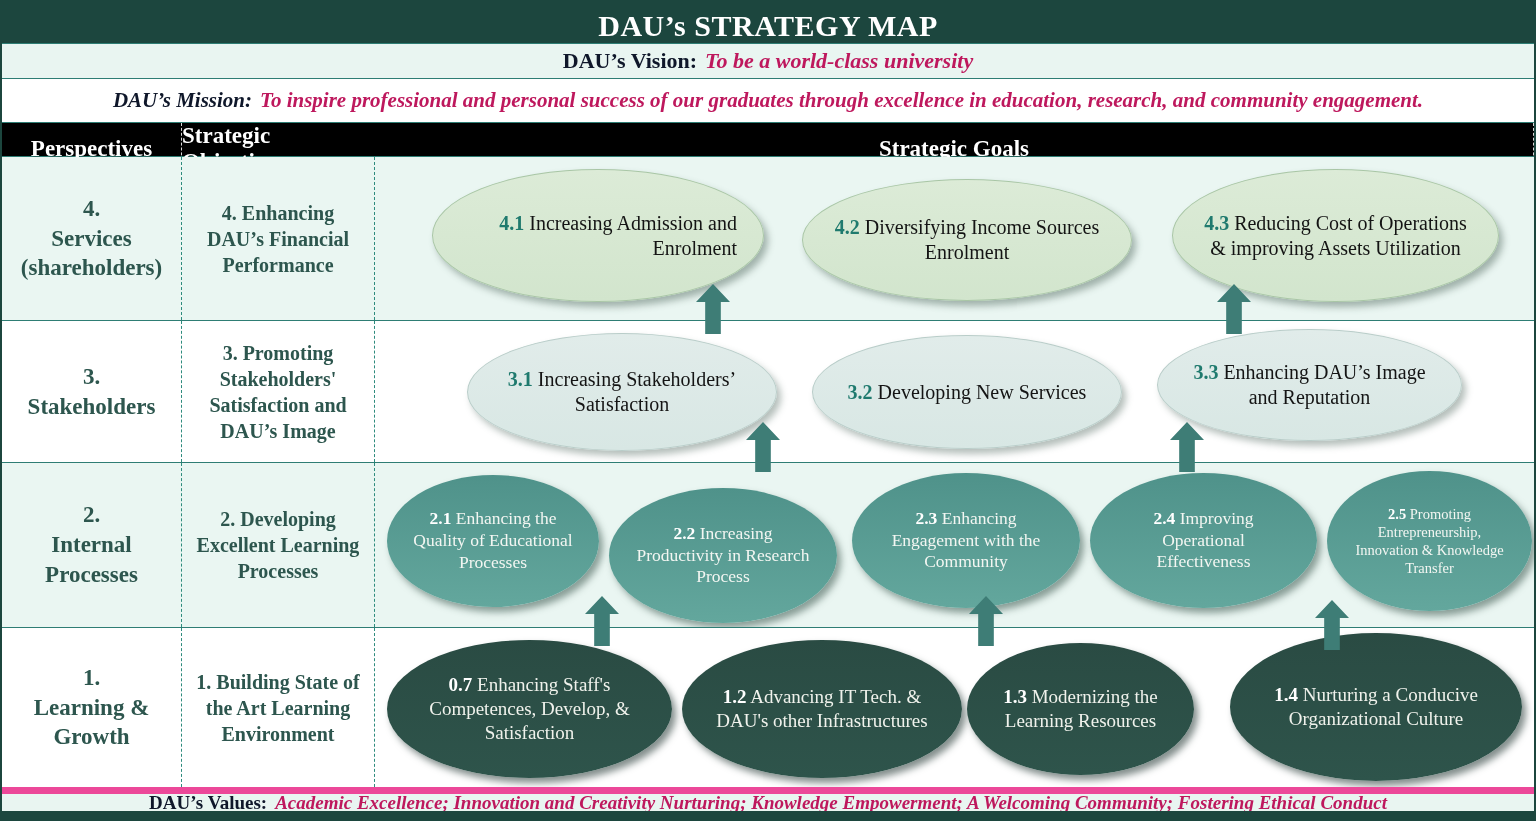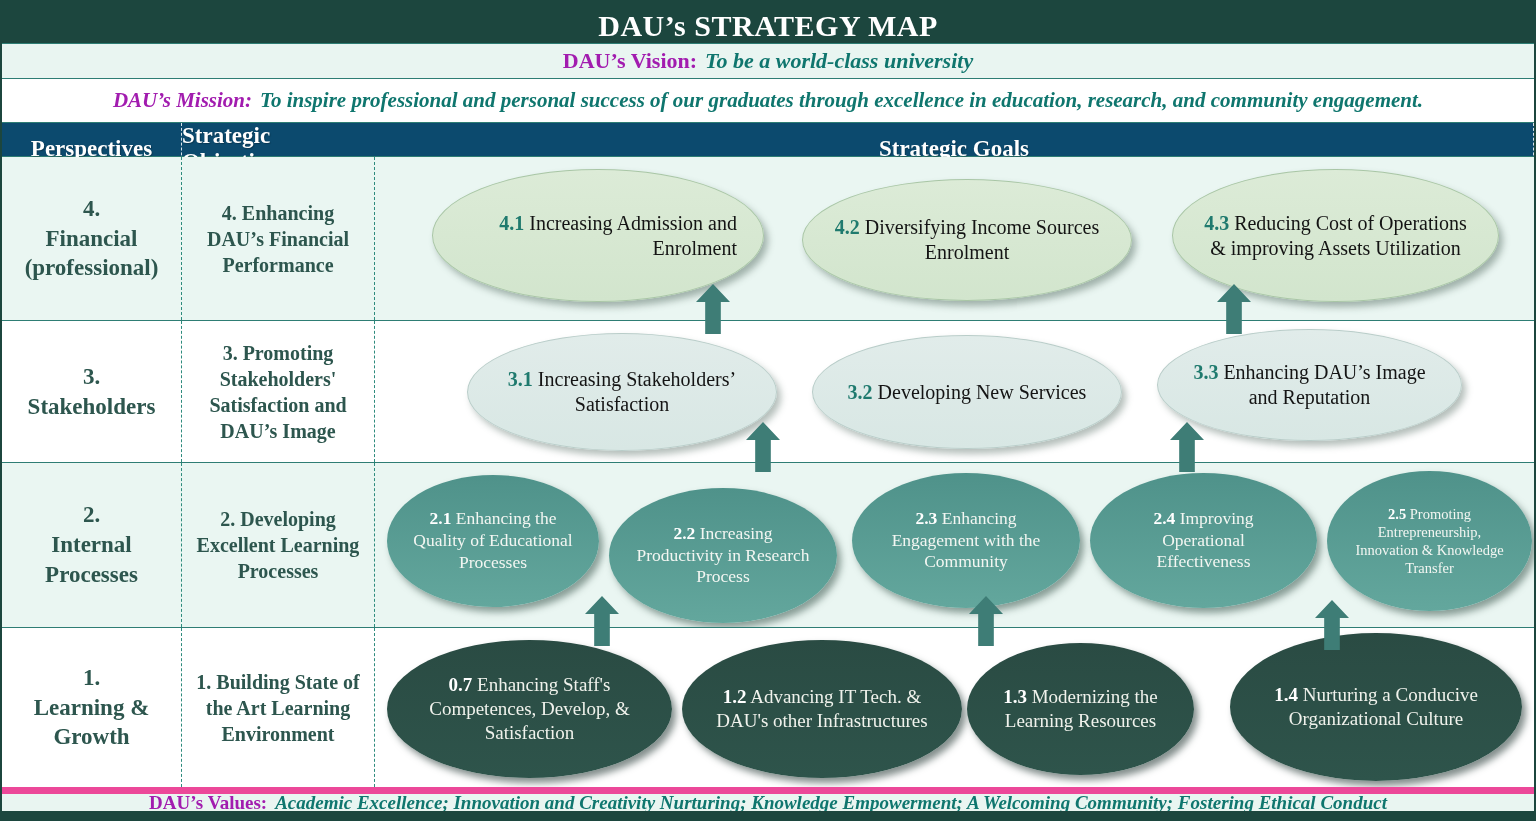--- a/index.html
+++ b/index.html
@@ -22,27 +22,27 @@
   .vision-band {
     top: 41px; height: 36px; background: #e9f5f1;
     border-top: 1px solid #2e7d74; border-bottom: 1px solid #2e7d74;
     display: flex; align-items: center; justify-content: center; gap: 8px;
   }
   
   .mission-band {
     top: 77px; height: 43px; background: #ffffff;
     display: flex; align-items: center; justify-content: center; gap: 8px;
   }
-  .lead-label { color: #a21caf; font-weight: bold; font-size: 22px; }
-  .lead-text  { color: #0f766e; font-weight: bold; font-style: italic; font-size: 22px; }
+  .lead-label { color: #0f172a; font-weight: bold; font-size: 22px; }
+  .lead-text  { color: #be185d; font-weight: bold; font-style: italic; font-size: 22px; }
   .mission-band .lead-label, .mission-band .lead-text { font-size: 21px; font-style: italic; }
 
   
   .header-band {
-    top: 120px; height: 35px; background: #0c4a6e;
+    top: 120px; height: 35px; background: #000000;
     border-top: 1px solid #2e7d74; border-bottom: 1px solid #2e7d74;
     display: grid; grid-template-columns: 180px 193px 1fr;
   }
   .header-cell {
     display: flex; align-items: center; justify-content: center;
     color: #ffffff; font-weight: bold; font-size: 23px;
     text-shadow: 1px 1px 1px rgba(0,0,0,.25);
   }
   .header-cell.c1, .header-cell.c2 { border-right: 1px dashed rgba(255,255,255,.85); }
 
@@ -133,21 +133,21 @@
 
   <div class="band header-band">
     <div class="header-cell c1">Perspectives</div>
     <div class="header-cell c3">Strategic Objectives</div>
     <div class="header-cell c2">Strategic Goals</div>
   </div>
 
   <div class="band row-band row-4">
     <div class="persp-cell">
       <span>4.</span>
-      <span>Financial (professional)</span>
+      <span>Services (shareholders)</span>
     </div>
     <div class="goal-cell">
       <span>4. Enhancing DAU’s Financial Performance</span>
     </div>
     <div class="obj-cell">
       <div class="node n-light" style="left:57px; top:12px; width:332px; height:133px;text-align:right;">
         <div><span class="num">4.1</span> <span>Increasing Admission and Enrolment</span></div>
       </div>
       <div class="node n-light" style="left:427px; top:22px; width:330px; height:122px;">
         <div><span class="num">4.2</span> <span>Diversifying Income Sources Enrolment</span></div>

